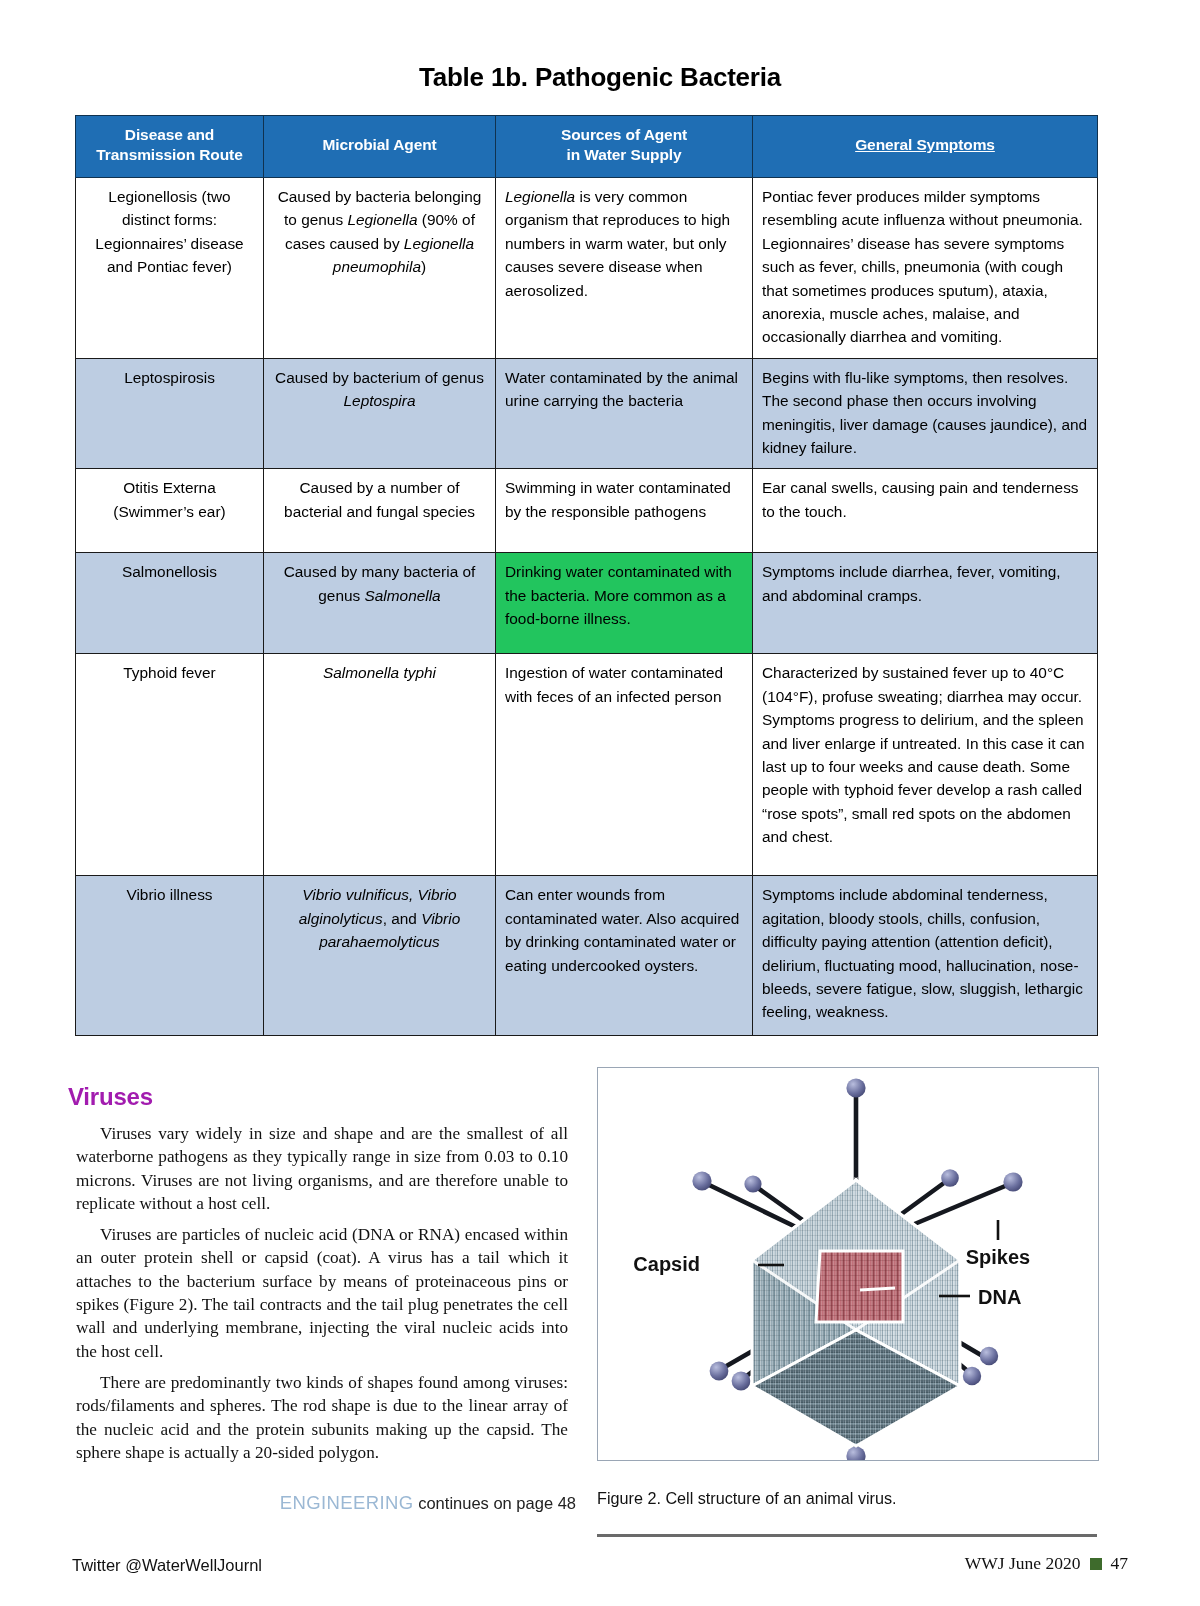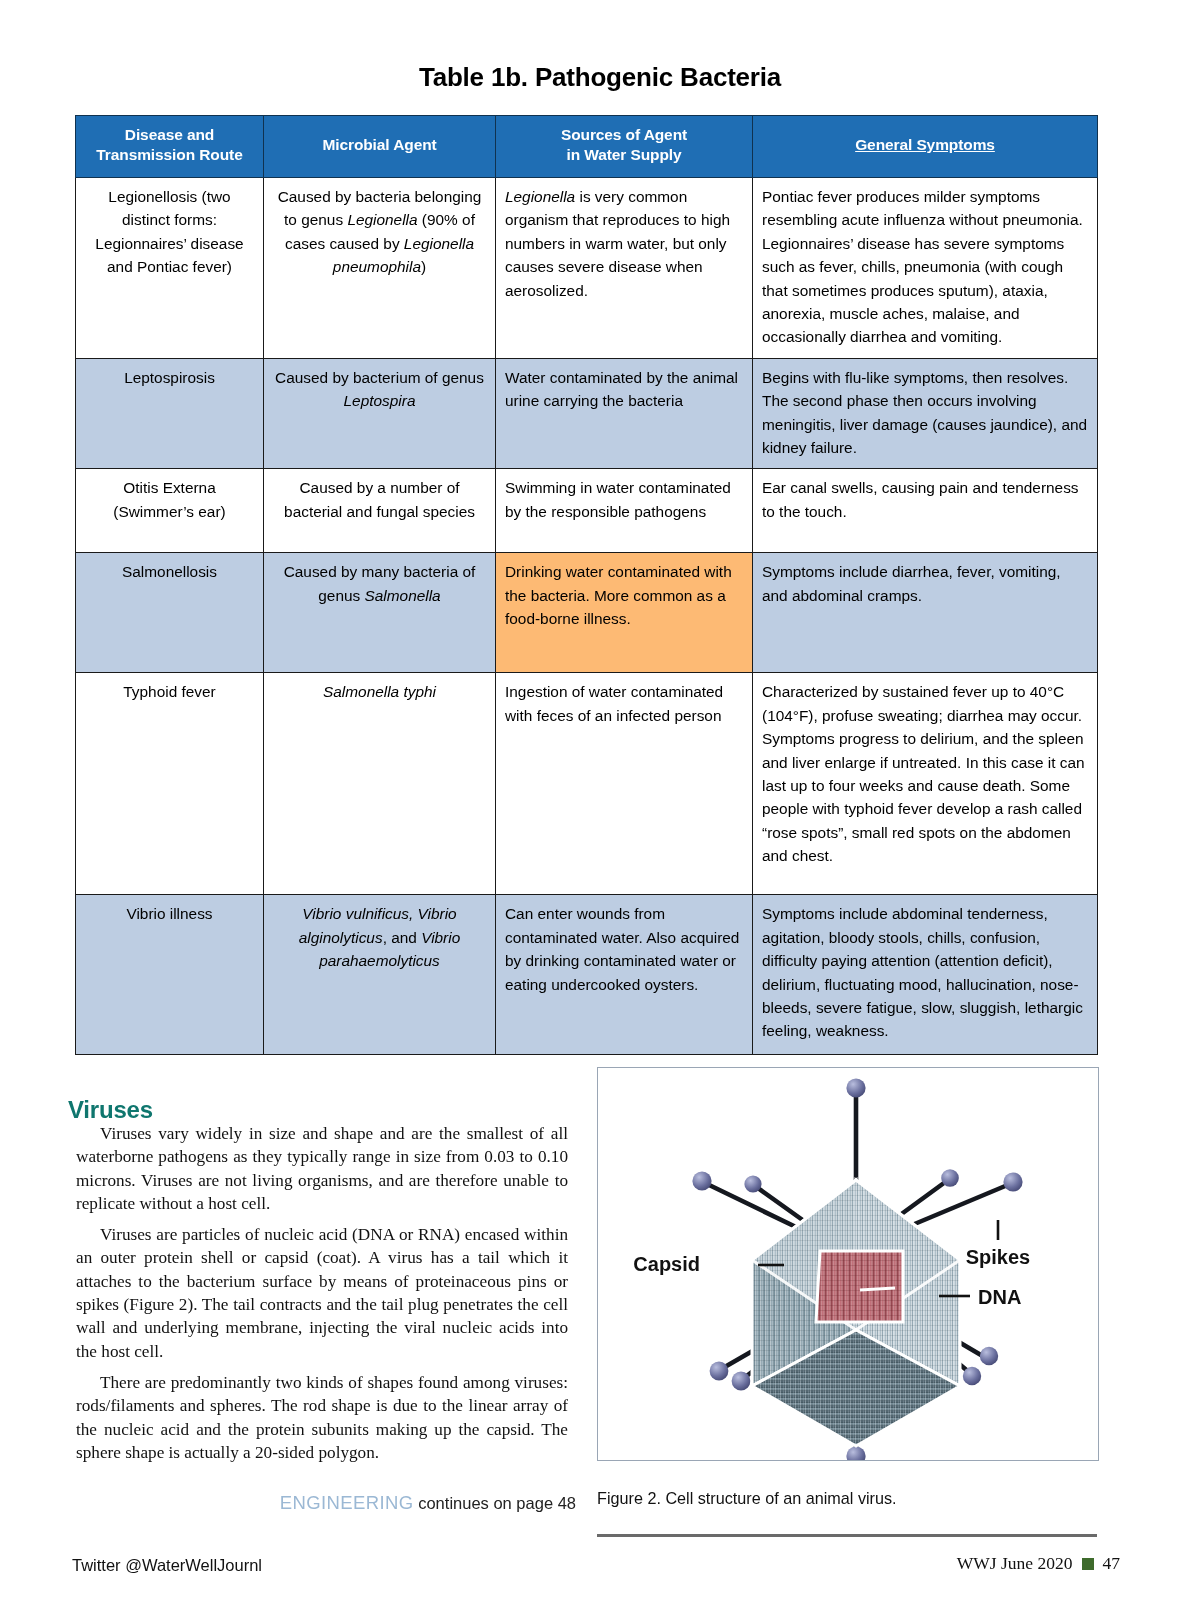--- a/index.html
+++ b/index.html
@@ -157,21 +157,21 @@
   }
   .footer-left {
     position: absolute;
     left: 72px;
     top: 1556px;
     font-size: 16.5px;
     color: #111;
   }
   .footer-right {
     position: absolute;
-    right: 80px;
+    right: 72px;
     top: 1553px;
     font-size: 17.5px;
     color: #111;
     font-family: "Liberation Serif", serif;
     display: flex;
     align-items: center;
     gap: 9px;
   }
   .footer-sq {
     display: inline-block;
@@ -229,24 +229,24 @@
           <td class="lft" style="background: rgb(189, 205, 226);">Begins with flu-like symptoms, then resolves. The second phase then occurs involving meningitis, liver damage (causes jaundice), and kidney failure.</td>
         </tr>
 
         <tr style="height:84px">
           <td class="ctr">Otitis Externa (Swimmer’s ear)</td>
           <td class="ctr">Caused by a number of bacterial and fungal species</td>
           <td class="lft">Swimming in water contaminated by the responsible pathogens</td>
           <td class="lft">Ear canal swells, causing pain and tenderness to the touch.</td>
         </tr>
 
-        <tr class="shaded" style="height:120px">
+        <tr class="shaded" style="height:101px">
           <td class="ctr" style="background: rgb(189, 205, 226);">Salmonellosis</td>
           <td class="ctr" style="background: rgb(189, 205, 226);"><span>Caused by many bacteria of genus </span><span class="it">Salmonella</span></td>
-          <td class="lft" style="background: #fdba74; margin-top: 22px;">Drinking water contaminated with the bacteria. More common as a food-borne illness.</td>
+          <td class="lft" style="background: #22c55e; margin-top: 22px;">Drinking water contaminated with the bacteria. More common as a food-borne illness.</td>
           <td class="lft" style="background: rgb(189, 205, 226);">Symptoms include diarrhea, fever, vomiting, and abdominal cramps.</td>
         </tr>
 
         <tr style="height:222px">
           <td class="ctr">Typhoid fever</td>
           <td class="ctr"><span class="it">Salmonella typhi</span></td>
           <td class="lft">Ingestion of water contaminated with feces of an infected person</td>
           <td class="lft">Characterized by sustained fever up to 40°C (104°F), profuse sweating; diarrhea may occur. Symptoms progress to delirium, and the spleen and liver enlarge if untreated. In this case it can last up to four weeks and cause death. Some people with typhoid fever develop a rash called “rose spots”, small red spots on the abdomen and chest.</td>
         </tr>
 
@@ -254,21 +254,21 @@
           <td class="ctr" style="background: rgb(189, 205, 226);">Vibrio illness</td>
           <td class="ctr" style="background: rgb(189, 205, 226);"><span class="it">Vibrio vulnificus, Vibrio alginolyticus</span><span>, and </span><span class="it">Vibrio parahaemolyticus</span></td>
           <td class="lft" style="background: rgb(189, 205, 226);">Can enter wounds from contaminated water. Also acquired by drinking contaminated water or eating undercooked oysters.</td>
           <td class="lft" style="background: rgb(189, 205, 226);">Symptoms include abdominal tenderness, agitation, bloody stools, chills, confusion, difficulty paying attention (attention deficit), delirium, fluctuating mood, hallucination, nose-bleeds, severe fatigue, slow, sluggish, lethargic feeling, weakness.</td>
         </tr>
 
       </tbody>
     </table>
   </div>
 
-  <div class="virus-head" style="color: #0f766e; margin-top: 13px;">Viruses</div>
+  <div class="virus-head" style="color: #a21caf;">Viruses</div>
 
   <div class="body-col">
     <p>Viruses vary widely in size and shape and are the smallest of all waterborne pathogens as they typically range in size from 0.03 to 0.10 microns. Viruses are not living organisms, and are therefore unable to replicate without a host cell.</p>
     <p>Viruses are particles of nucleic acid (DNA or RNA) encased within an outer protein shell or capsid (coat). A virus has a tail which it attaches to the bacterium surface by means of proteinaceous pins or spikes (Figure 2). The tail contracts and the tail plug penetrates the cell wall and underlying membrane, injecting the viral nucleic acids into the host cell.</p>
     <p>There are predominantly two kinds of shapes found among viruses: rods/filaments and spheres. The rod shape is due to the linear array of the nucleic acid and the protein subunits making up the capsid. The sphere shape is actually a 20-sided polygon.</p>
   </div>
 
   <div class="continues">
     <span class="eng">ENGINEERING</span><span> continues on page 48</span>
   </div>

